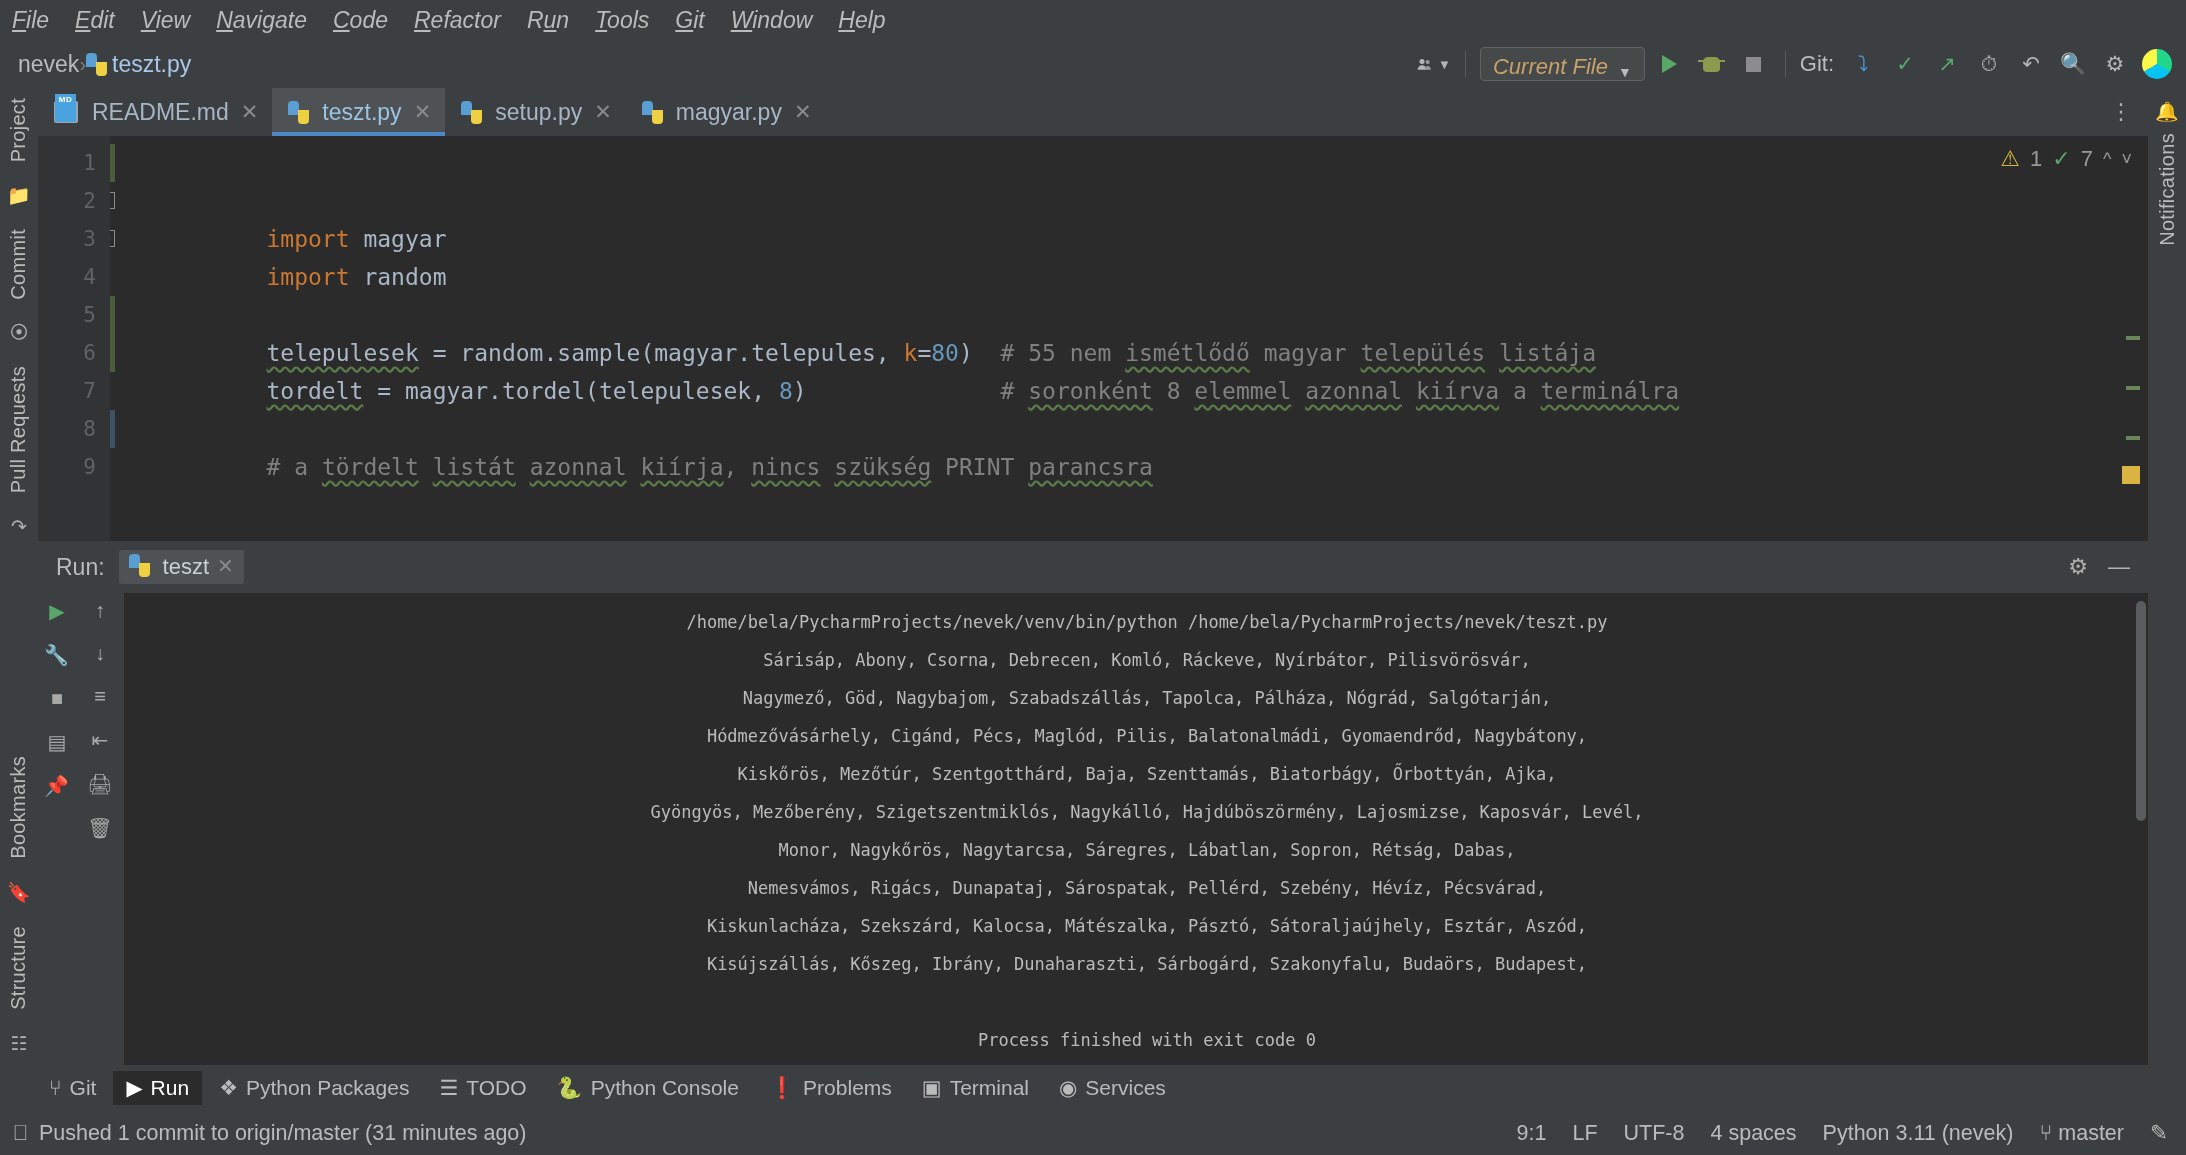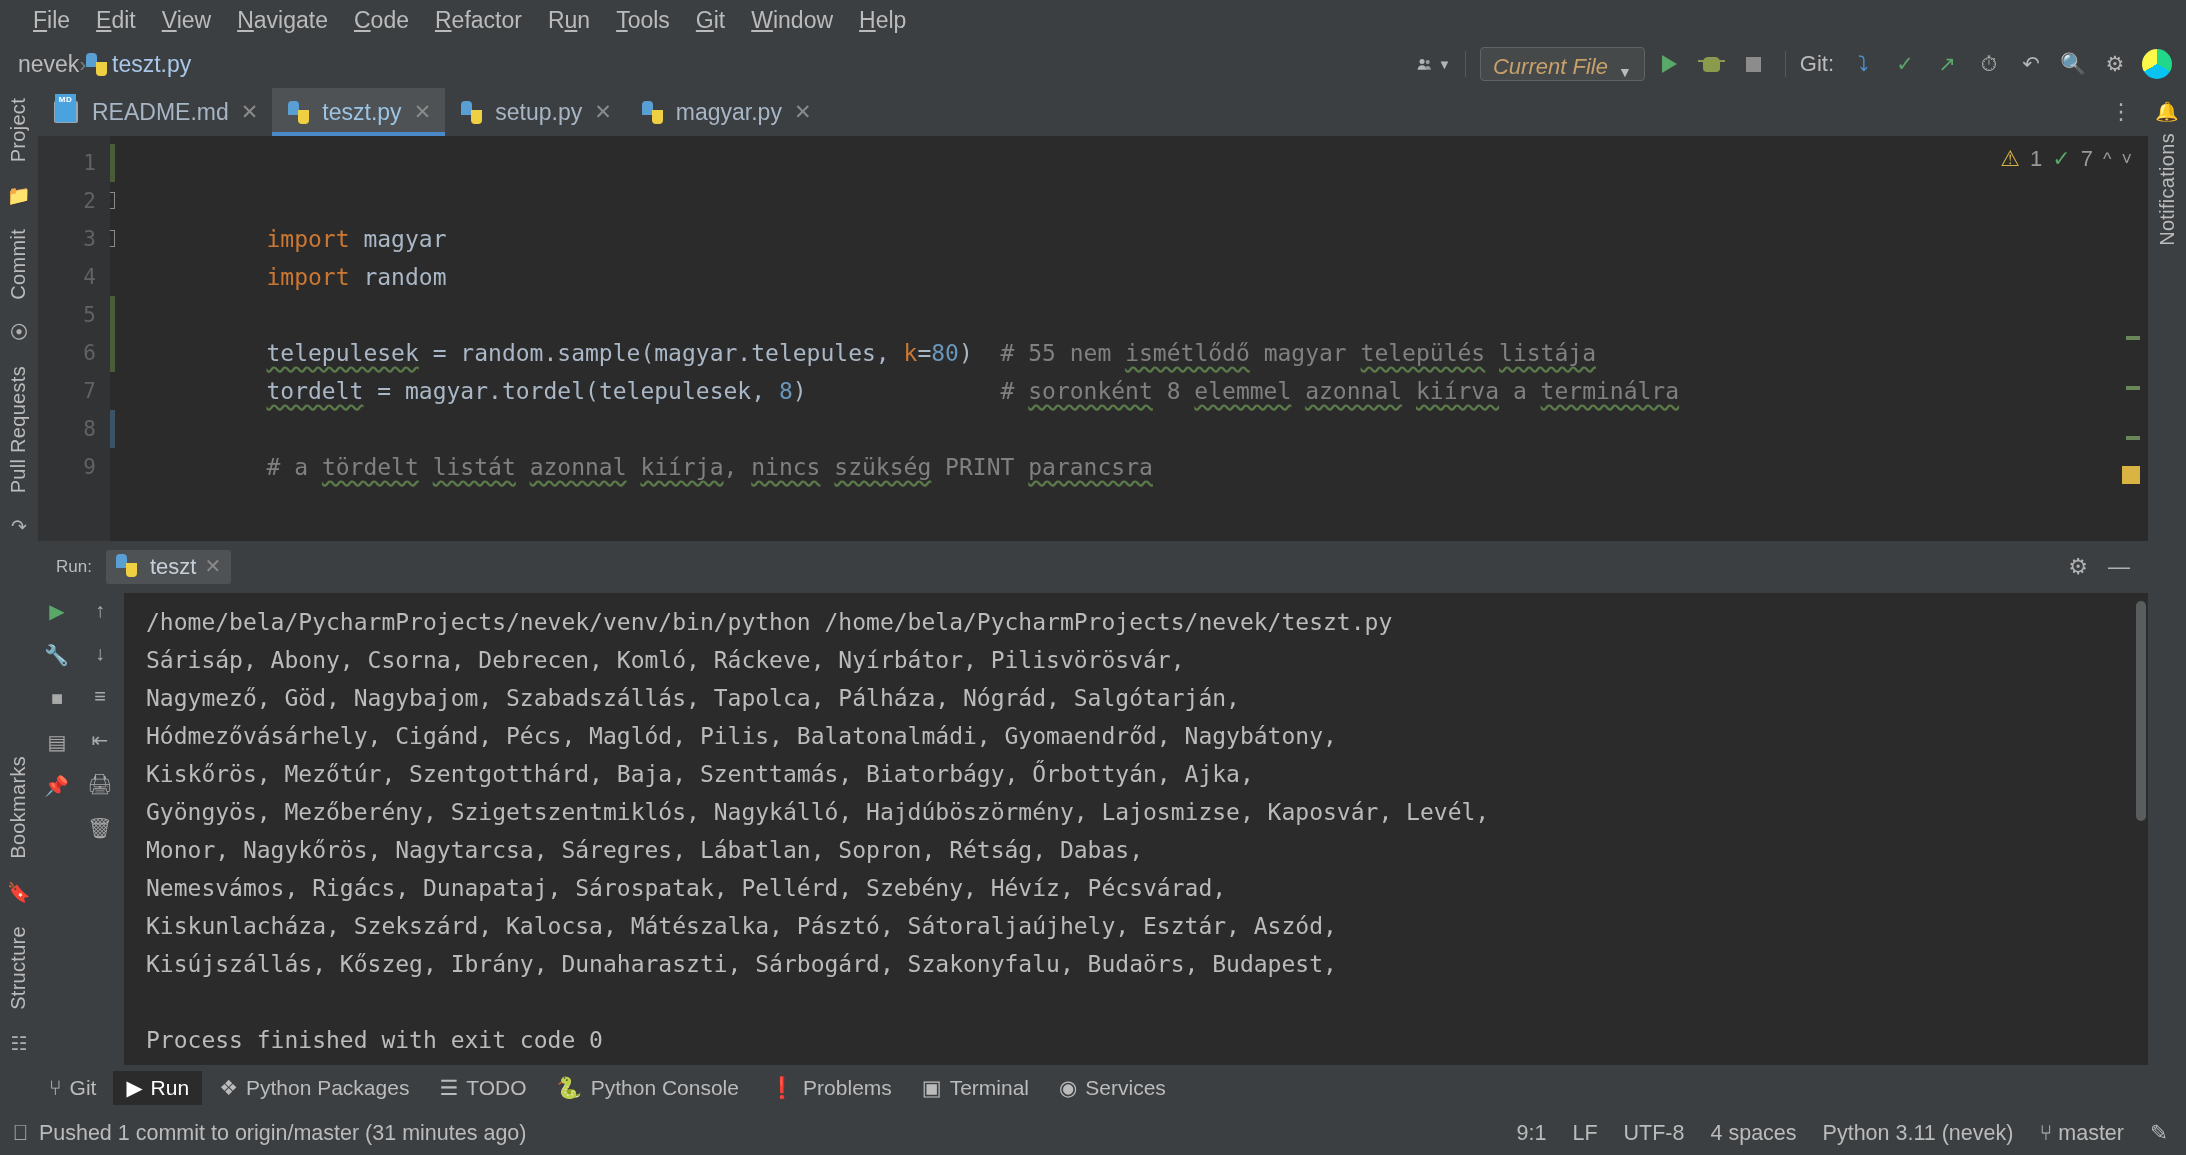--- a/index.html
+++ b/index.html
@@ -7,21 +7,21 @@
     width: 2186px; height: 1155px;
     background: #3c3f41;
     font-family: "Liberation Sans", sans-serif;
     overflow: hidden;
   }
   body { display: flex; flex-direction: column; }
 
   
   .menubar {
     height: 40px; background: #3c3f41; display: flex; align-items: center;
-    padding-left: 21px; gap: 2px; flex: 0 0 40px;
+    padding-left: 0; gap: 2px; flex: 0 0 40px; font-style: italic;
   }
   .menu-item {
     color: #bbbbbb; font-size: 23px; padding: 2px 12px; white-space: nowrap;
   }
   .menu-item u { text-decoration: underline; text-underline-offset: 2px; }
 
   
   .navbar {
     height: 48px; background: #3c3f41; display: flex; align-items: center;
     padding: 0 12px 0 18px; flex: 0 0 48px; gap: 8px;
@@ -155,21 +155,21 @@
 
   .scroll-thumb-v {
     position:absolute; right:2px; width:10px; background:#5a5d5e; border-radius:5px;
   }
 
   
   .runpanel { display:flex; flex-direction:column; background:#3c3f41; flex:0 0 auto; }
   .run-header {
     height:52px; display:flex; align-items:center; padding:0 18px; gap:14px; flex:0 0 52px;
   }
-  .run-title { color:#bbbbbb; font-size:17px; }
+  .run-title { color:#bbbbbb; font-size:23px; }
   .run-tab {
     display:flex; align-items:flex-start; gap:8px; padding:4px 10px; background:#4e5254;
     border-radius:3px; color:#c7d0d8; font-size:22px;
   }
   .run-header-right { margin-left:auto; display:flex; align-items:center; gap:20px; color:#b0b0b0; font-size:22px; }
 
   .run-body { display:flex; flex:1 1 auto; min-height:0; }
   .run-actions {
     width:38px; flex:0 0 38px; background:#3c3f41; display:flex; flex-direction:column;
     align-items:center; padding-top:6px; gap:20px;
@@ -177,21 +177,21 @@
   .run-actions2 {
     width:48px; flex:0 0 48px; background:#3c3f41; display:flex; flex-direction:column;
     align-items:center; padding-top:6px; gap:20px;
   }
   .ra { color:#a9a9a9; font-size:20px; }
 
   .console {
     flex:1 1 auto; background:#2b2b2b; padding:10px 0 6px 22px; overflow:hidden; position:relative;
     font-family:"DejaVu Sans Mono", monospace;
   }
-  .cline { color:#bbbbbb; font-size:23px; line-height:38px; white-space:pre; }
+  .cline { color:#bbbbbb; font-size:17px; line-height:38px; white-space:pre;text-align:center; }
   .cline.path { color:#bbbbbb; }
 
   
   .toolbar-bottom {
     height:46px; flex:0 0 46px; background:#3c3f41; display:flex; align-items:center;
     padding-left:36px; gap:4px;
   }
   .tw {
     display:flex; align-items:center; gap:8px; padding:5px 13px; color:#bbbbbb; font-size:21px;
     white-space:nowrap;

